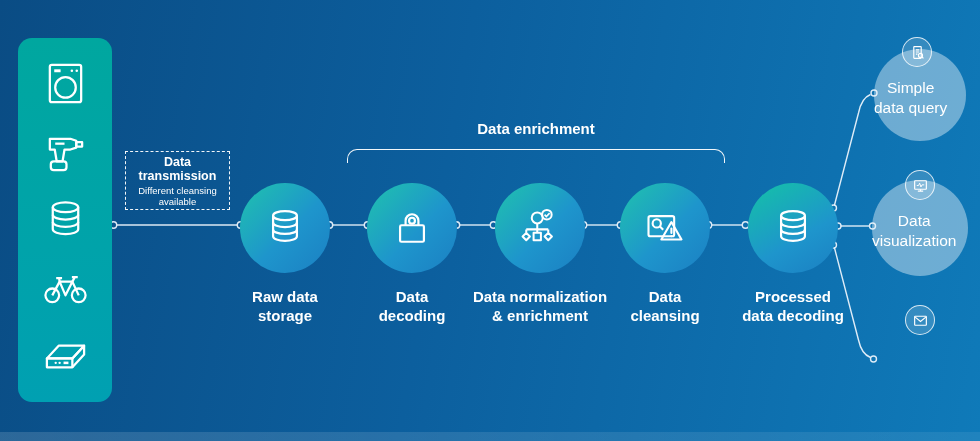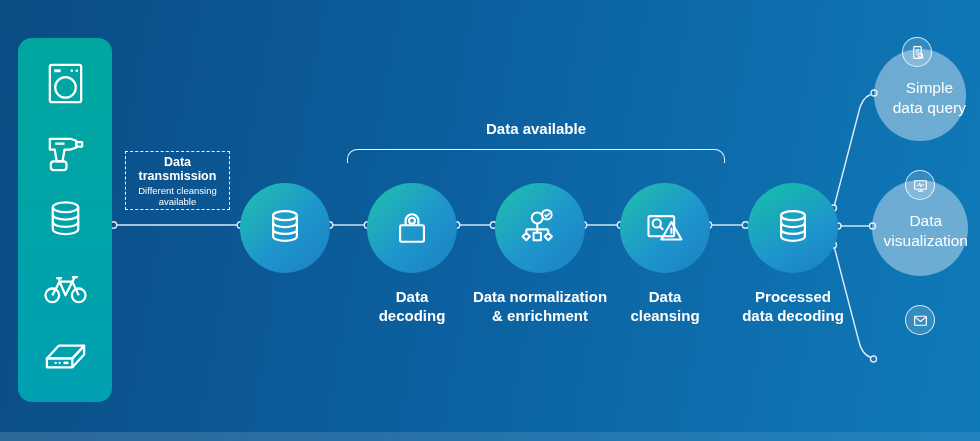--- a/index.html
+++ b/index.html
@@ -33,21 +33,21 @@
   
   .node-circle{position:absolute;width:90px;height:90px;border-radius:50%;top:183px;
     background:linear-gradient(135deg,#1fc3ad 0%,#1e95cc 55%,#1b80c3 100%);
     display:flex;align-items:center;justify-content:center;}
   .node-icon{width:44px;height:44px;display:block;}
   .node-label{position:absolute;top:287px;text-align:center;font-size:15px;font-weight:700;
     line-height:19px;white-space:pre-line;}
   
   .output-circle{position:absolute;border-radius:50%;
     background:rgba(233,243,250,0.44);
-    display:flex;align-items:center;justify-content:flex-end;text-align:center;}
+    display:flex;align-items:center;justify-content:flex-start;text-align:center;}
   .output-label{font-size:15.5px;font-weight:400;line-height:20px;white-space:pre-line;margin-top:6px;}
   .badge{position:absolute;width:30px;height:30px;border-radius:50%;
     border:1.2px solid rgba(255,255,255,0.8);background:rgba(255,255,255,0.16);
     display:flex;align-items:center;justify-content:center;box-sizing:border-box;}
   .badge svg{width:17px;height:17px;display:block;}
 </style>
 </head>
 <body>
 
 <div class="stage">
@@ -129,33 +129,35 @@
       </svg>
     </span>
   </div>
 
   <div class="transmission-box">
     <div class="transmission-title">Data
 transmission</div>
     <div class="transmission-sub">Different cleansing available</div>
   </div>
 
-  <div class="bracket-label">Data available</div>
+  <div class="bracket-label">Data enrichment</div>
   <div class="bracket"></div>
 
   <div class="node-circle" style="left:240px;">
     <span>
       <svg class="node-icon" viewBox="0 0 48 48" fill="none" stroke="#fff" stroke-width="2.4">
         <ellipse cx="24" cy="10.5" rx="13" ry="5"></ellipse>
         <path d="M11,10.5 V33 c0,2.8 5.8,5 13,5 s13,-2.2 13,-5 V10.5"></path>
         <path d="M11,18 c0,2.8 5.8,5 13,5 s13,-2.2 13,-5"></path>
         <path d="M11,25.5 c0,2.8 5.8,5 13,5 s13,-2.2 13,-5"></path>
       </svg>
     </span>
   </div>
+  <div class="node-label" style="left:205px;width:160px;">Raw data
+storage</div>
 
   <div class="node-circle" style="left:367px;">
     <span>
       <svg class="node-icon" viewBox="0 0 48 48" fill="none" stroke="#fff" stroke-width="2.4">
         <rect x="11" y="21" width="26" height="18" rx="1.5"></rect>
         <path d="M17,21 V16 a7,7 0 0 1 14,0 V21"></path>
         <circle cx="24" cy="16" r="3.2"></circle>
       </svg>
     </span>
   </div>

